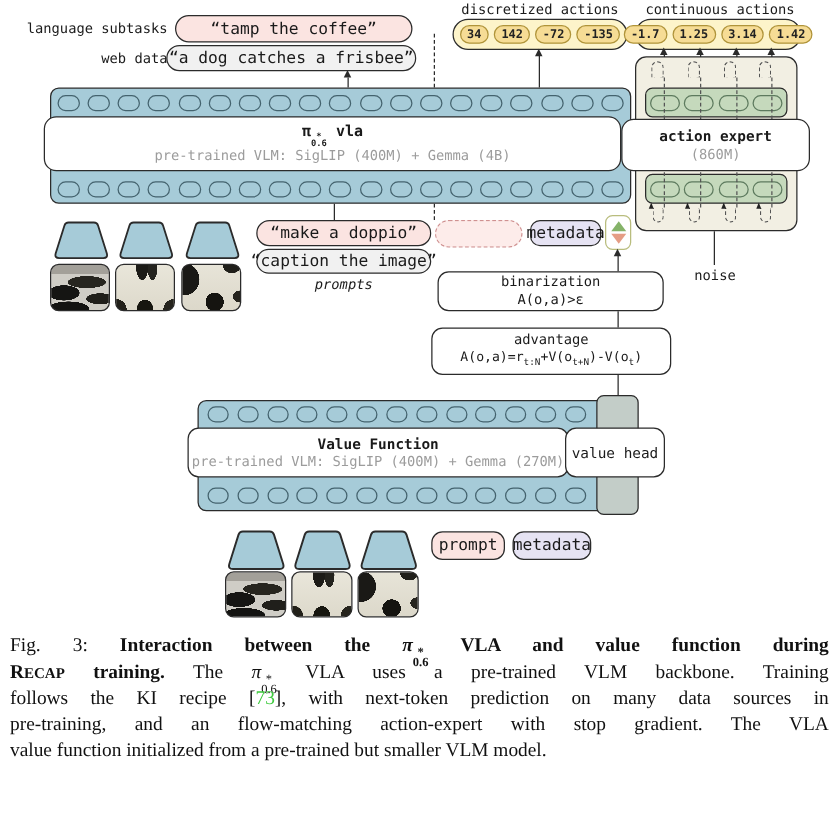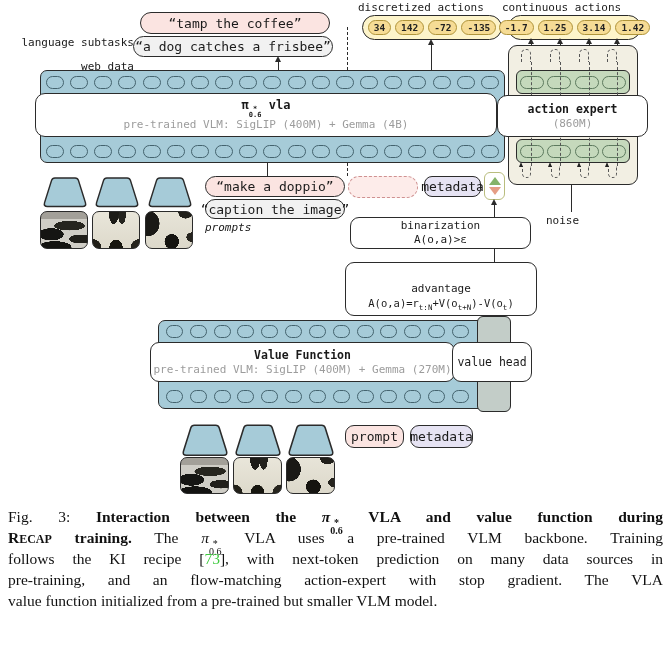--- a/index.html
+++ b/index.html
@@ -1,22 +1,22 @@
 <!DOCTYPE html>
 <html><head>
 <meta charset="utf-8">
 <style>
   html,body { margin:0; padding:0; background:#ffffff; }
   * { box-sizing:border-box; }
   .canvas { position:relative; width:667px; height:667px; background:#fff;
             font-family:"DejaVu Sans Mono", monospace; overflow:hidden; }
   .abs { position:absolute; }
   .lbl { font-size:11px; color:#1a1a1a; white-space:nowrap; }
-  .right { text-align:right;margin-top:20px; }
-  .center { }
+  .right { text-align:right; }
+  .center { text-align:center; }
   .pill { border:1.3px solid #2b2b2b; border-radius:11px; background:#fff;
           display:flex; align-items:center; justify-content:center;
           font-size:13px; color:#1a1a1a; white-space:nowrap; z-index:4; }
   .pink { background:#fbe4e1; }
   .gray { background:#f1f1f1; }
   .lav  { background:#e6e3f3; }
   .dashpill { border:1.4px dashed #cf9191; background:#fdecea; border-radius:11px; z-index:4; }
   .yellow-outer { background:#fdf4ca; border:1.3px solid #2b2b2b; border-radius:13px;
           display:flex; align-items:center; justify-content:center; gap:4px; z-index:4; }
   .val-pill { background:#f6dc95; border:1px solid #b0943a; border-radius:8px;
@@ -247,21 +247,21 @@
   <div class="abs vline" style="left:571px;top:185px;height:27px;"></div>
   <div class="abs lbl center" style="left:546px;top:214px;width:52px;">noise</div>
 
   <div class="abs vline" style="left:494px;top:203px;height:14px;"></div>
   <div class="abs arrow-up" style="left:490.5px;top:199px;"></div>
   <div class="abs white-box" style="left:350px;top:217px;width:181px;height:32px;border-radius:9px;">
     <div class="small-box-line">binarization</div>
     <div class="small-box-line">A(o,a)&gt;ε</div>
   </div>
   <div class="abs vline" style="left:494px;top:249px;height:13px;"></div>
-  <div class="abs white-box" style="left:345px;top:262px;width:192px;height:54px;border-radius:9px;justify-content:flex-end;">
+  <div class="abs white-box" style="left:345px;top:262px;width:192px;height:38px;border-radius:9px;">
     <div class="small-box-line">advantage</div>
     <div class="small-box-line" style="font-size:10.5px;"><span>A(o,a)=r</span><sub class="f">t:N</sub><span>+V(o</span><sub class="f">t+N</sub><span>)-V(o</span><sub class="f">t</sub><span>)</span></div>
   </div>
   <div class="abs vline" style="left:494px;top:300px;height:17px;"></div>
 
   <div class="abs graycol" style="left:477px;top:316px;width:34px;height:96px;"></div>
   <div class="abs blue-block" style="left:158px;top:320px;width:350px;height:89px;"></div>
   <div class="abs token-row" style="left:166px;top:325px;width:303px;">
     <span class="token" style="width:17px;"></span>
   <span class="token" style="width:17px;"></span>

